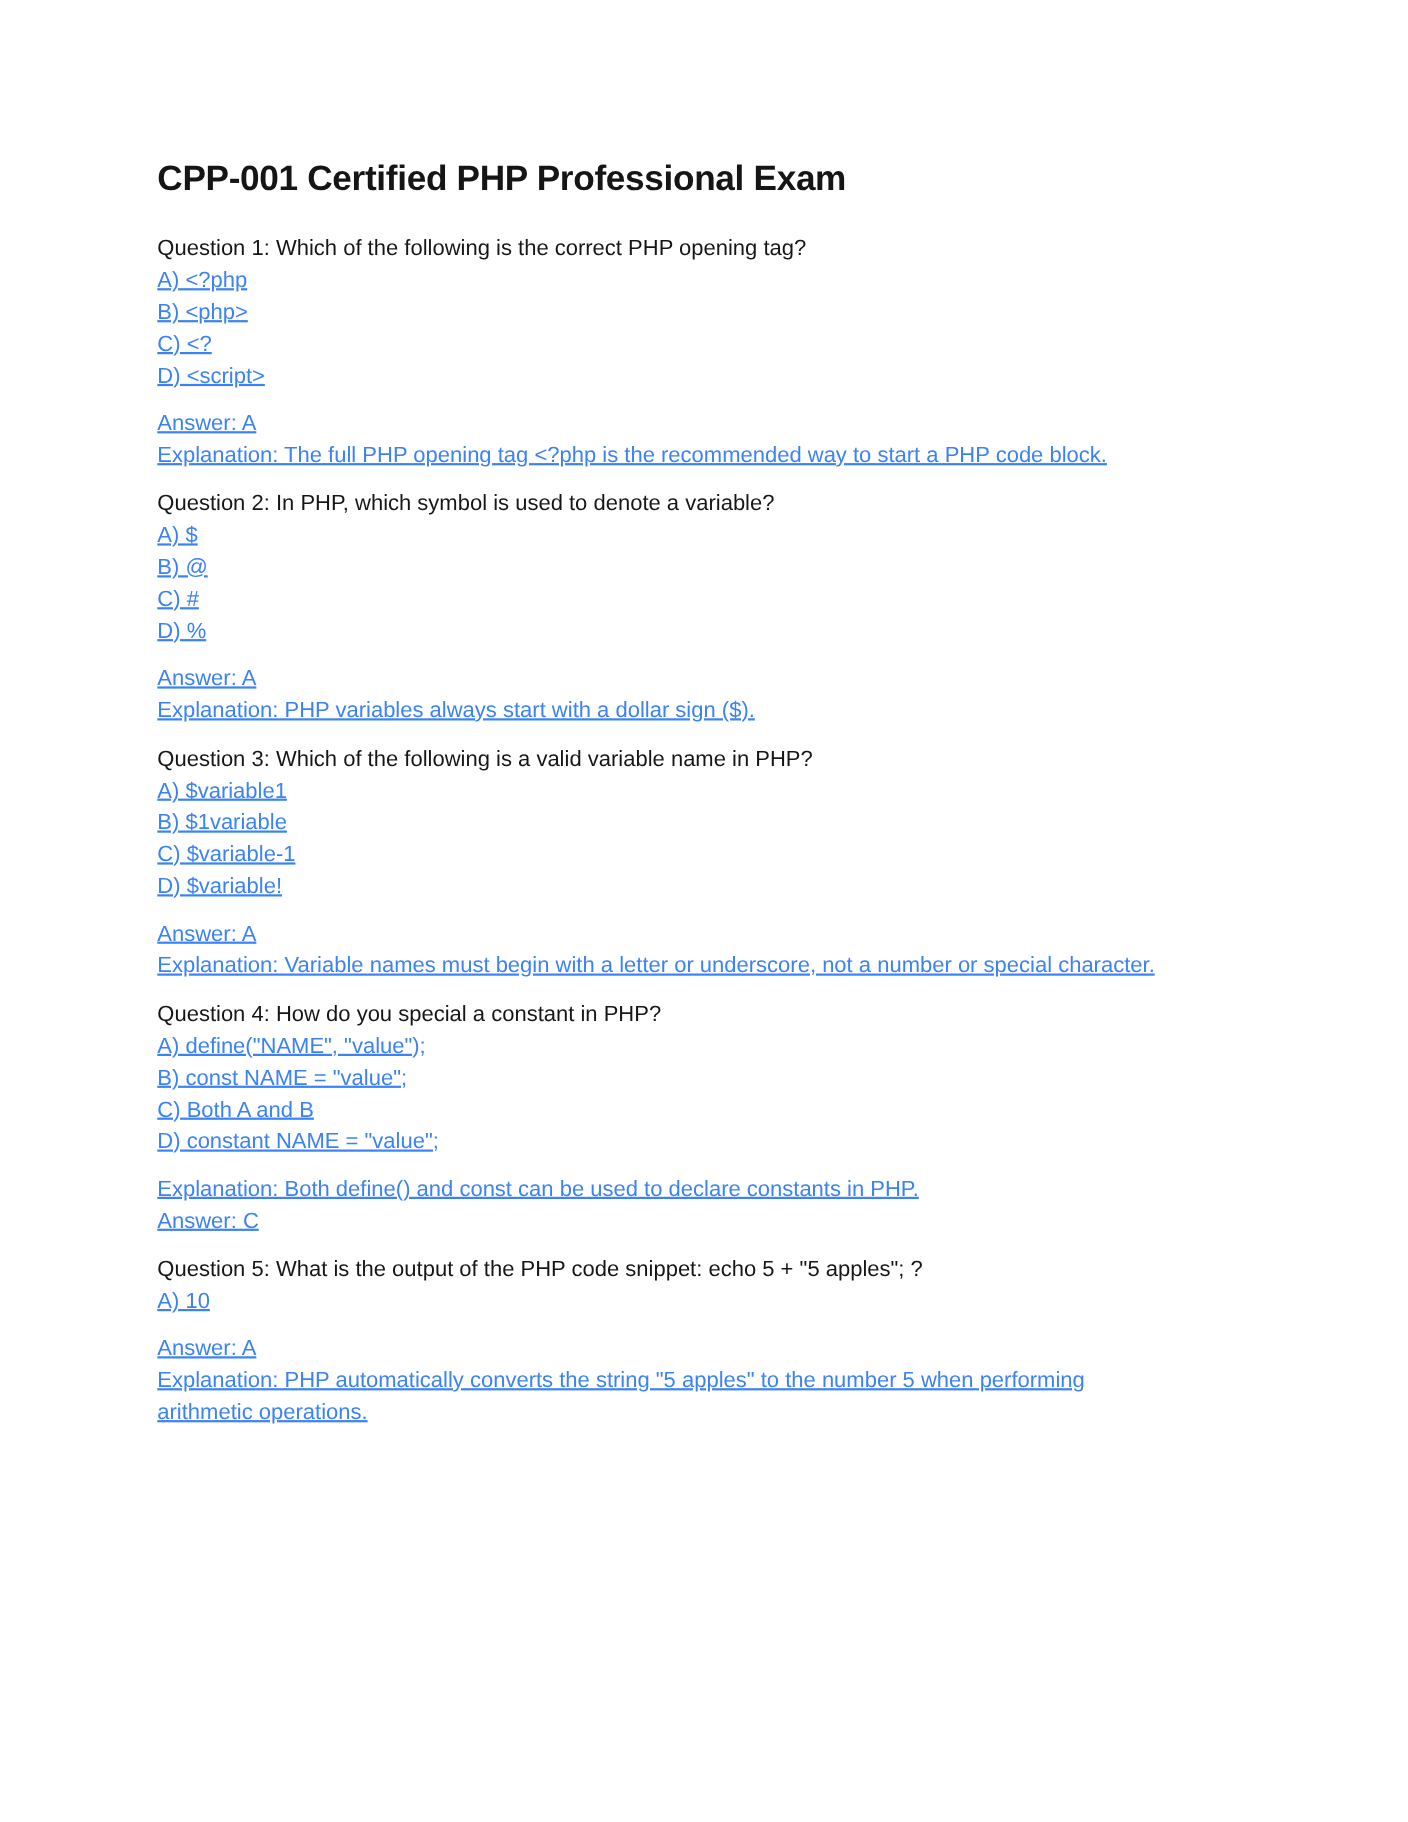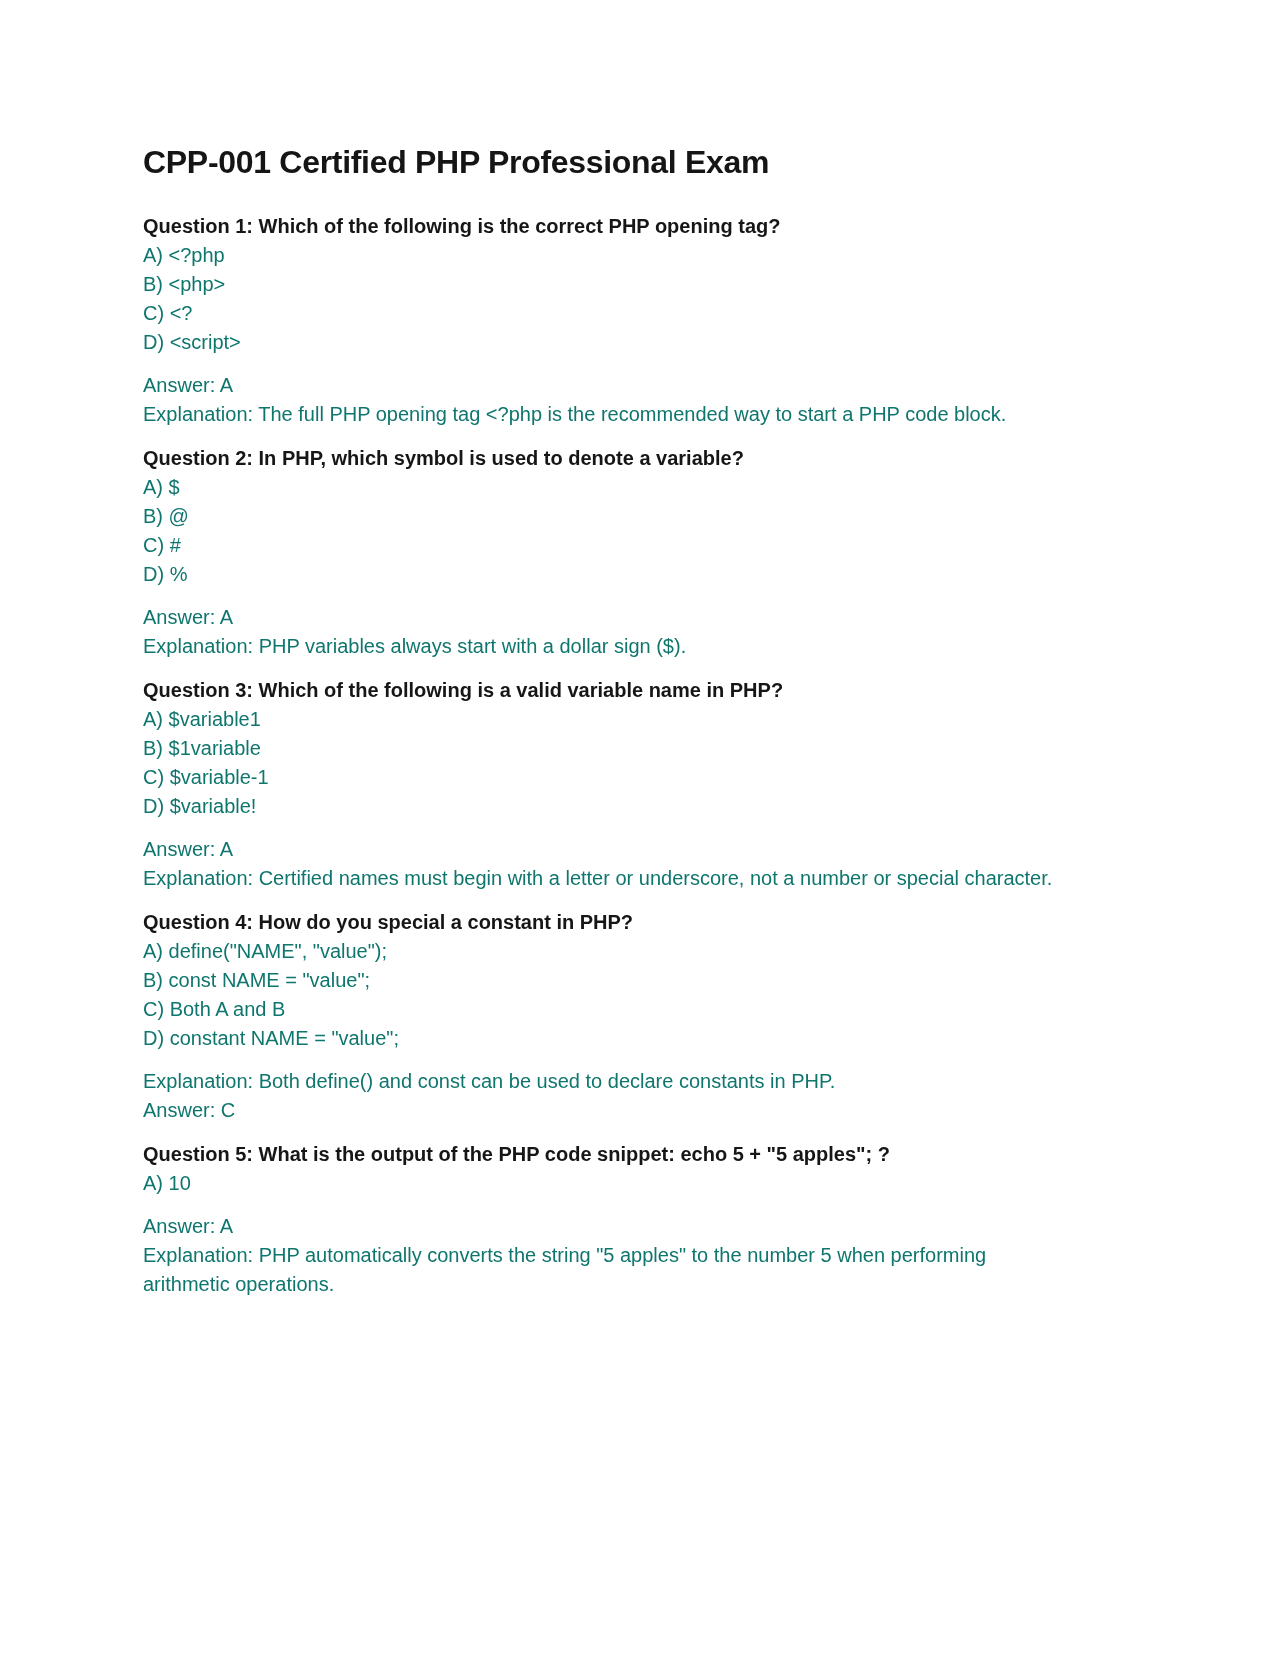--- a/index.html
+++ b/index.html
@@ -25,28 +25,29 @@
     letter-spacing: -0.3px;
     color: #151515;
     margin: 0 0 28px 0;
   }
   .question {
     max-width: 1000px;
     margin: 0 0 15px 0;
   }
   .q-heading {
     font-size: 20px;
-    font-weight: 700;
+    font-weight: 400;
     line-height: 29px;
     color: #161616;
   }
   .line {
     font-size: 20px;
     line-height: 29px;
-    color: #0f766e;
+    color: #3b82f6;
+    text-decoration: underline;
   }
   .answer-group {
     margin-top: 14px;
   }
   .explanation {
     white-space: pre-line;
   }
 </style>
 </head>
 <body>
@@ -86,21 +87,21 @@
   <section class="question">
     <div class="q-heading">Question 3: Which of the following is a valid variable name in PHP?</div>
     <div>
       <div class="line">A) $variable1</div>
       <div class="line">B) $1variable</div>
       <div class="line">C) $variable-1</div>
       <div class="line">D) $variable!</div>
     </div>
     <div class="answer-group">
       <div class="line">Answer: A</div>
-      <div class="line explanation">Explanation: Certified names must begin with a letter or underscore, not a number or special character.</div>
+      <div class="line explanation">Explanation: Variable names must begin with a letter or underscore, not a number or special character.</div>
     </div>
   </section>
 
   <section class="question">
     <div class="q-heading">Question 4: How do you special a constant in PHP?</div>
     <div>
       <div class="line">A) define("NAME", "value");</div>
       <div class="line">B) const NAME = "value";</div>
       <div class="line">C) Both A and B</div>
       <div class="line">D) constant NAME = "value";</div>

